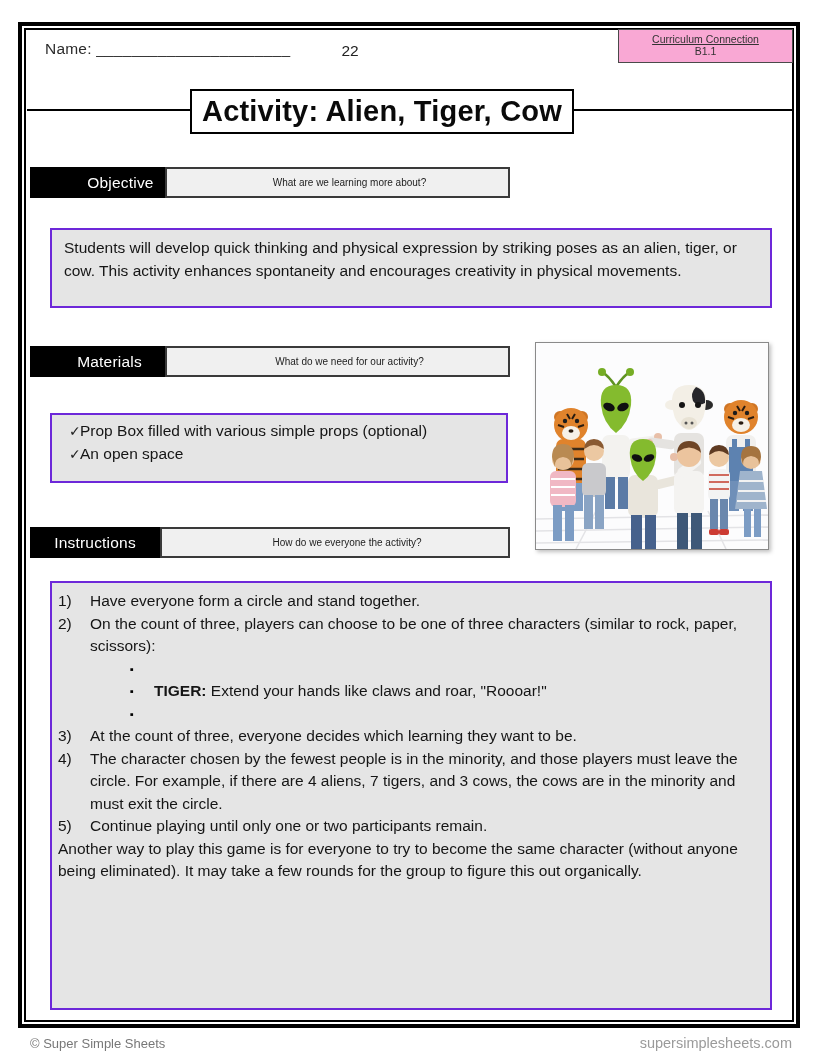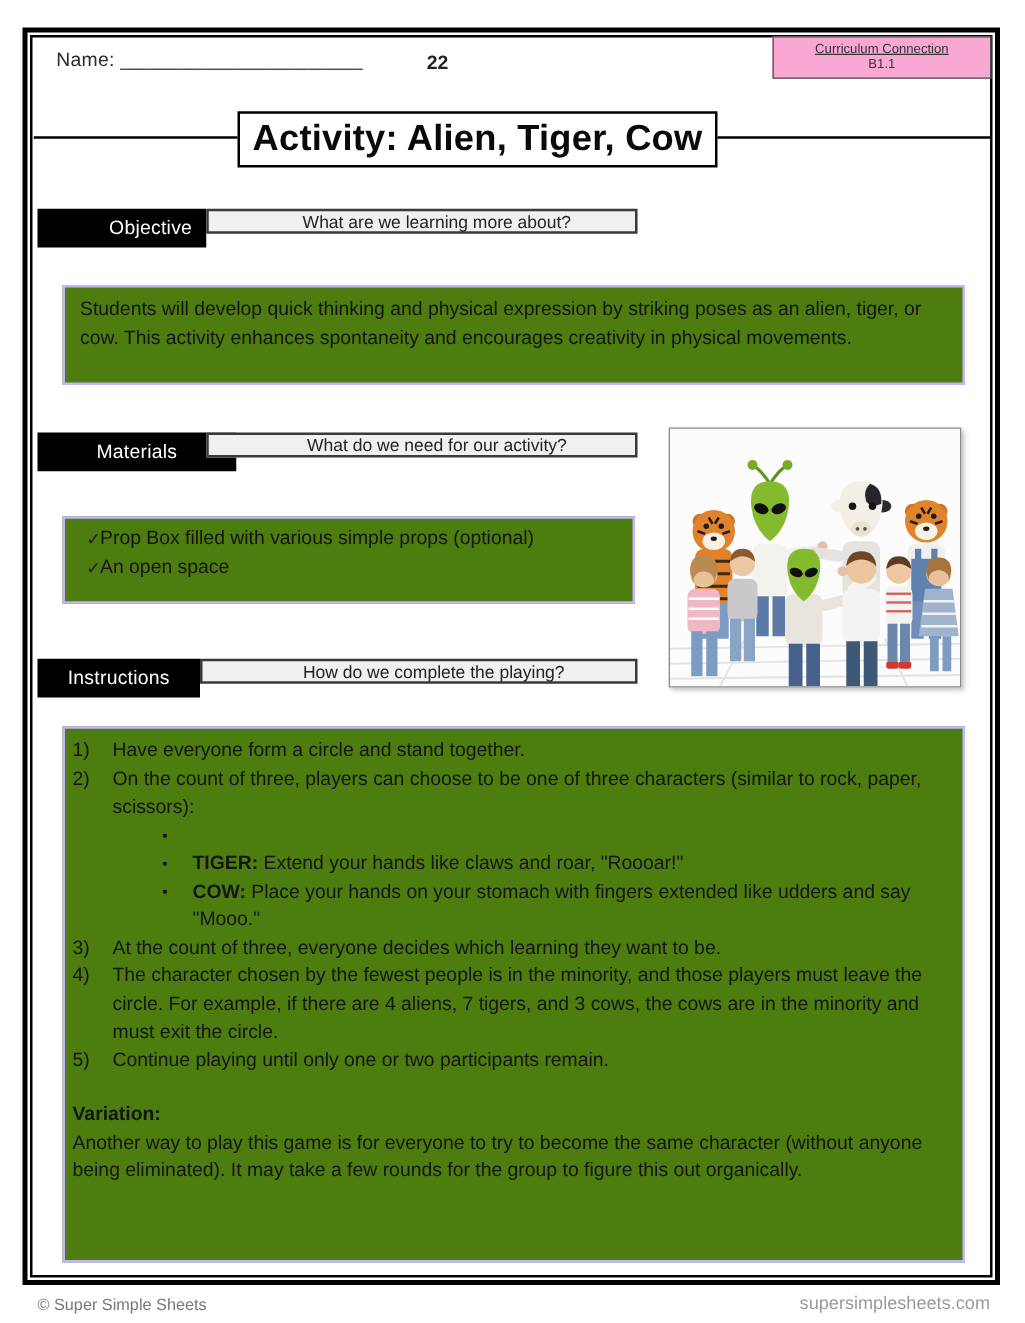--- a/index.html
+++ b/index.html
@@ -7,46 +7,46 @@
     font-family:"Liberation Sans","DejaVu Sans",sans-serif; color:#1a1a1a; }
   body { position:relative; overflow:hidden; }
 
   .outer-frame { position:absolute; left:18px; top:22px; width:782px; height:1006px;
     border:4px solid #000; background:#fff; }
   .inner-frame { position:absolute; left:2px; top:2px; right:2px; bottom:2px;
     border:2px solid #000; }
 
   
   .name-line { position:absolute; left:45px; top:40px; font-size:15.5px; color:#2b2b2b; letter-spacing:.2px; }
-  .page-num { position:absolute; left:0; top:42px; width:700px; text-align:center; font-size:15.5px; color:#222;font-weight:bold; }
+  .page-num { position:absolute; left:0; top:42px; width:700px; text-align:center; font-size:15.5px; color:#222; }
   .curriculum-box { position:absolute; left:618px; top:29px; width:175px; height:34px;
     background:#f9a8d4; border:1px solid #4a4a4a; text-align:center; padding-top:3px; }
   .curriculum-box .l1 { font-size:10.5px; color:#333; text-decoration:underline; }
   .curriculum-box .l2 { font-size:10.5px; color:#333;text-align:center; }
 
   .header-rule { position:absolute; left:27px; top:109px; width:766px; height:2px; background:#000; }
 
   .title-box { position:absolute; left:190px; top:89px; width:384px; height:45px;
     background:#fff; border:2px solid #000; display:flex; align-items:center; justify-content:center;
     font-size:29px; font-weight:bold; color:#0a0a0a; letter-spacing:.2px; z-index:3; }
 
   
   .label-black { position:absolute; height:31px; background:#000; color:#fff;
     display:flex; align-items:center; justify-content:center; font-size:15.5px; letter-spacing:.2px; }
-  .label-gray { position:absolute; height:20px; background:#f0f0f0; border:2px solid #3a3a3a;
-    display:flex; align-items:center; justify-content:center; font-size:14px; color:#222;padding-left:24px; }
+  .label-gray { position:absolute; height:31px; background:#f0f0f0; border:2px solid #3a3a3a;
+    display:flex; align-items:center; justify-content:center; font-size:10px; color:#222;padding-left:24px; }
 
   #objective-label   { left:30px; top:167px; width:135px;padding-left:46px; }
   #objective-q       { left:165px; top:167px; width:345px; }
   #materials-label   { left:30px; top:346px; width:159px; }
   #materials-q       { left:165px; top:346px; width:345px; }
   #instructions-label{ left:30px; top:527px; width:130px; }
   #instructions-q    { left:160px; top:527px; width:350px; }
 
-  .content-box { position:absolute; border:2px solid #c4b5fd; background:#4d7c0f; }
+  .content-box { position:absolute; border:2px solid #6d28d9; background:#e5e5e5; }
   #objective-box { left:50px; top:228px; width:722px; height:80px; padding:7px 12px;
     font-size:15.5px; line-height:22.5px; color:#151515; }
   #materials-box { left:50px; top:413px; width:458px; height:70px; padding:5px 8px 0 0; }
 
   .check-row { display:flex; font-size:15.5px; line-height:22.5px; color:#151515; }
   .check-row .check { width:28px; padding-left:17px; flex:none; color:#222; font-size:14px; }
   .check-row .ctext { flex:1; }
 
   
   .photo-frame { position:absolute; left:535px; top:342px; width:234px; height:208px;
@@ -250,51 +250,49 @@
         </g>
       <rect x="208" y="166" width="7" height="28" fill="#7c9cc4"></rect>
         <rect x="218" y="166" width="7" height="28" fill="#7c9cc4"></rect>
       <circle cx="215" cy="116" r="10" fill="#e8c29a"></circle>
       <path d="M205 114 q0 -11 10 -11 q10 0 10 11 l-2 8 q1 -8 -8 -9 q-9 1 -8 9 z" fill="#a5743f"></path>
     </g>
   </svg>
 </div>
 
 <div class="label-black" id="instructions-label">Instructions</div>
-<div class="label-gray" id="instructions-q">How do we complete the playing?</div>
+<div class="label-gray" id="instructions-q">How do we everyone the activity?</div>
 <div class="content-box" id="instructions-box">
     <div class="step">
       <span class="num">1)</span>
       <span class="stext">Have everyone form a circle and stand together.</span>
     </div>
     <div class="step">
       <span class="num">2)</span>
       <span class="stext">On the count of three, players can choose to be one of three characters (similar to rock, paper, scissors):</span>
     </div>
     <div class="sub">
       <span class="bullet">▪</span>
     </div>
     <div class="sub">
       <span class="bullet">▪</span>
       <span class="stext"><b>TIGER:</b> Extend your hands like claws and roar, "Roooar!"</span>
     </div>
     <div class="sub">
       <span class="bullet">▪</span>
-      <span class="stext"><b>COW:</b> Place your hands on your stomach with fingers extended like udders and say "Mooo."</span>
     </div>
     <div class="step">
       <span class="num">3)</span>
       <span class="stext">At the count of three, everyone decides which learning they want to be.</span>
     </div>
     <div class="step">
       <span class="num">4)</span>
       <span class="stext">The character chosen by the fewest people is in the minority, and those players must leave the circle. For example, if there are 4 aliens, 7 tigers, and 3 cows, the cows are in the minority and must exit the circle.</span>
     </div>
     <div class="step">
       <span class="num">5)</span>
       <span class="stext">Continue playing until only one or two participants remain.</span>
     </div>
-    <div class="variation-title">Variation:</div>
     <div class="variation-text">Another way to play this game is for everyone to try to become the same character (without anyone being eliminated). It may take a few rounds for the group to figure this out organically.</div>
   </div>
 
 <div class="footer-left">© Super Simple Sheets</div>
 <div class="footer-right">supersimplesheets.com</div>
 
 </body></html>

